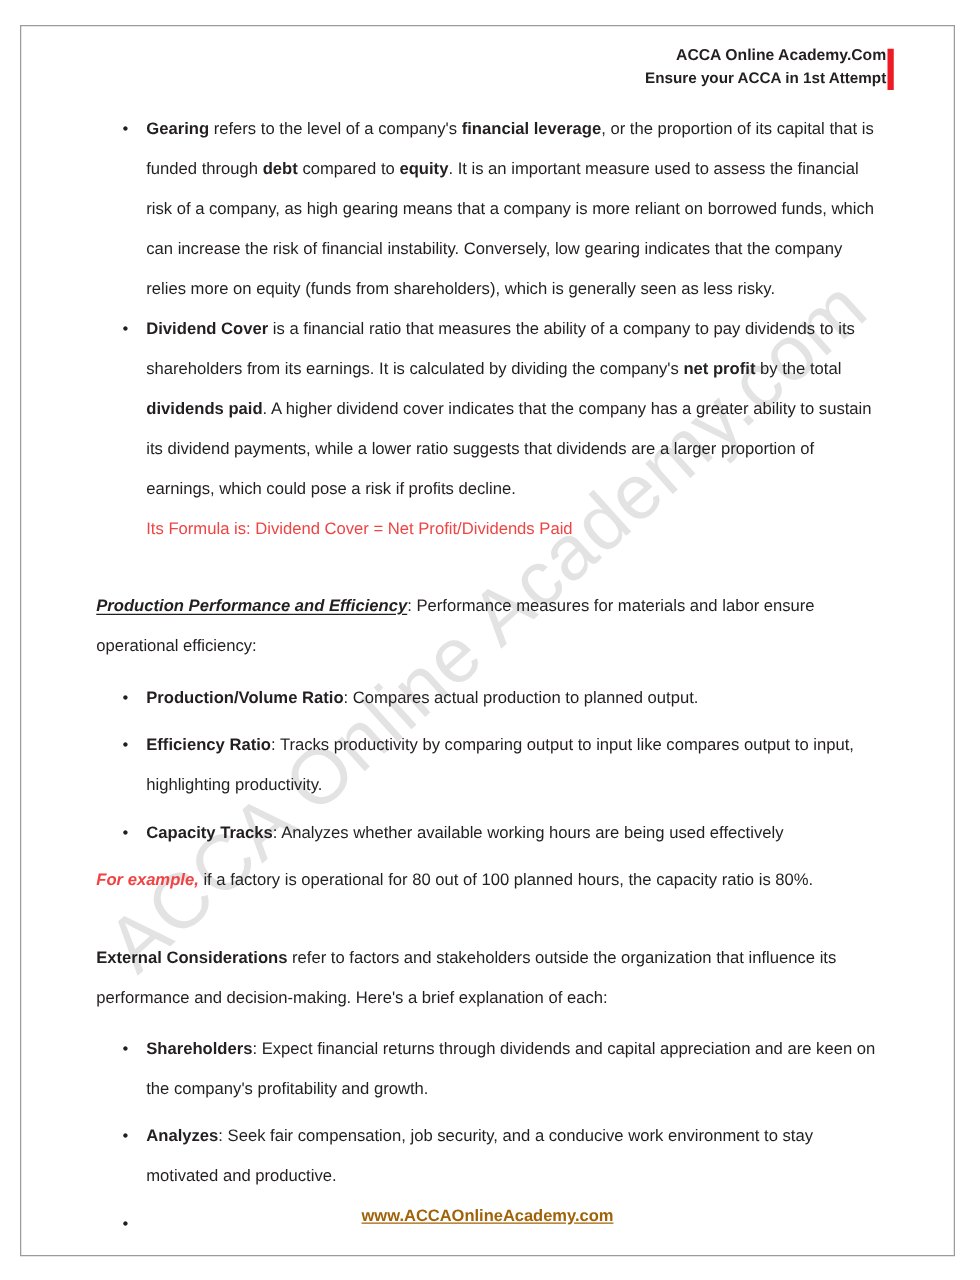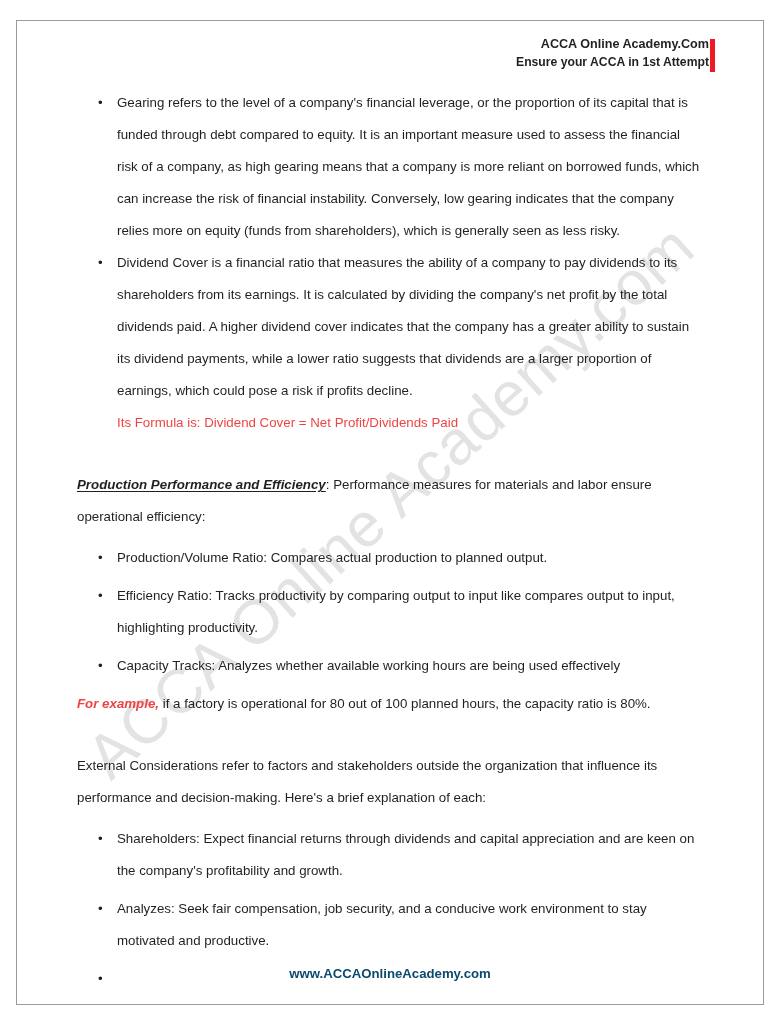--- a/index.html
+++ b/index.html
@@ -89,21 +89,21 @@
   }
   p.para.gap-below { margin-bottom: 9px; }
   p.para.gap-above { margin-top: 30px; }
 
   .sec-head {
     font-weight: 700;
     font-style: italic;
     text-decoration: underline;
     text-underline-offset: 2px;
   }
-  .strong { font-weight: 400; }
+  .strong { font-weight: 700; }
   .redbold {
     color: #ef4444;
     font-weight: 700;
     font-style: italic;
   }
 
   ul.bullets {
     list-style: none;
     margin: 0;
     padding: 0;
@@ -135,21 +135,22 @@
   .footer {
     position: absolute;
     left: 0;
     right: 0;
     bottom: 22px;
     text-align: center;
   }
   .footer .f-text {
     font-size: 13.2px;
     font-weight: 700;
-    color: #0c4a6e;
+    color: #a16207;
+    text-decoration: underline;
   }
 </style>
 </head>
 <body>
 
 <div class="page">
 
   <div class="watermark">ACCA Online Academy.com</div>
 
   <div class="header">

